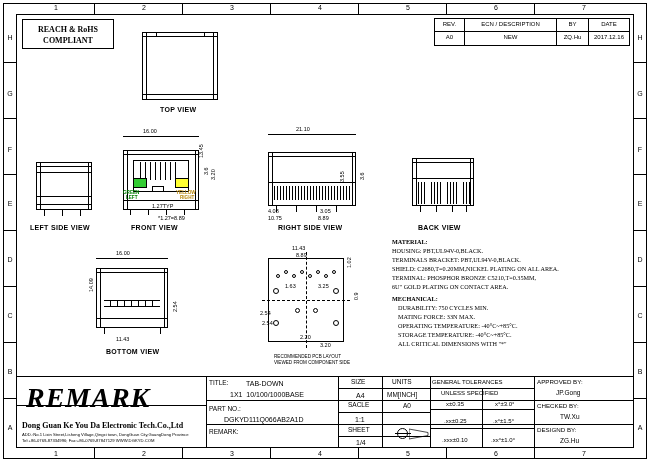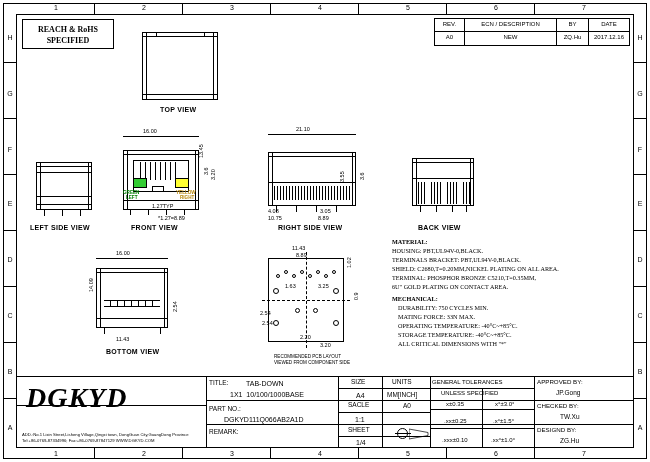--- a/index.html
+++ b/index.html
@@ -111,21 +111,21 @@
   <div class="tick" style="left:534px;top:3px;width:1px;height:12px;"></div>
   <div class="tick" style="left:94px;top:447px;width:1px;height:12px;"></div>
   <div class="tick" style="left:182px;top:447px;width:1px;height:12px;"></div>
   <div class="tick" style="left:270px;top:447px;width:1px;height:12px;"></div>
   <div class="tick" style="left:358px;top:447px;width:1px;height:12px;"></div>
   <div class="tick" style="left:446px;top:447px;width:1px;height:12px;"></div>
   <div class="tick" style="left:534px;top:447px;width:1px;height:12px;"></div>
 
   <div class="rohs">
     <span style="margin-top:5px;">REACH &amp; RoHS</span>
-    <span style="margin-top:2px;">SPECIFIED</span>
+    <span style="margin-top:2px;">COMPLIANT</span>
   </div>
 
   <div class="rev-table">
 
     <div style="position:absolute;left:0;top:0;width:100%;height:13px;border-bottom:1px solid #000;box-sizing:border-box;"></div>
     <div class="c" style="left:0;width:30px;height:13px;bottom:auto;border-right:1px solid #000;">REV.</div>
     <div class="c" style="left:30px;width:92px;height:13px;bottom:auto;border-right:1px solid #000;">ECN / DESCRIPTION</div>
     <div class="c" style="left:122px;width:32px;height:13px;bottom:auto;border-right:1px solid #000;">BY</div>
     <div class="c" style="left:154px;width:40px;height:13px;bottom:auto;">DATE</div>
 
@@ -325,21 +325,22 @@
   <div class="ln" style="left:338px;top:412px;width:92px;height:1px;"></div>
   <div class="ln" style="left:338px;top:436px;width:92px;height:1px;"></div>
   <div class="ln" style="left:430px;top:388px;width:104px;height:1px;"></div>
   <div class="ln" style="left:430px;top:409px;width:104px;height:1px;"></div>
   <div class="ln" style="left:430px;top:428px;width:104px;height:1px;"></div>
   <div class="ln" style="left:482px;top:388px;width:1px;height:60px;"></div>
   <div class="ln" style="left:534px;top:400px;width:100px;height:1px;"></div>
   <div class="ln" style="left:534px;top:424px;width:100px;height:1px;"></div>
   <div class="ln" style="left:16px;top:405px;width:190px;height:1px;"></div>
 
-  <div class="dgkyd">DGKYD</div>
+  <div class="dgkyd">REMARK</div>
+  <div class="en-name">Dong Guan Ke You Da Electronic Tech.Co.,Ltd</div>
   <div class="addr">
     <div>ADD.:No.1 Lixin Street,Lisheng Village,Qingxi town, DongGuan City,GuangDong Province</div>
     <div>Tel:+86-0769-87334996; Fax:+86-0769-87847129  WWW.DGKYD.COM</div>
   </div>
 
   <div class="txt" style="left:209px;top:380px;font-size:6.5px;">TITLE:</div>
   <div class="txt" style="left:246px;top:380px;font-size:7px;">TAB-DOWN</div>
   <div class="txt" style="left:230px;top:391px;font-size:7px;">1X1  10/100/1000BASE</div>
   <div class="txt" style="left:209px;top:406px;font-size:6.5px;">PART NO.:</div>
   <div class="txt" style="left:224px;top:416px;font-size:7px;">DGKYD111Q066AB2A1D</div>

